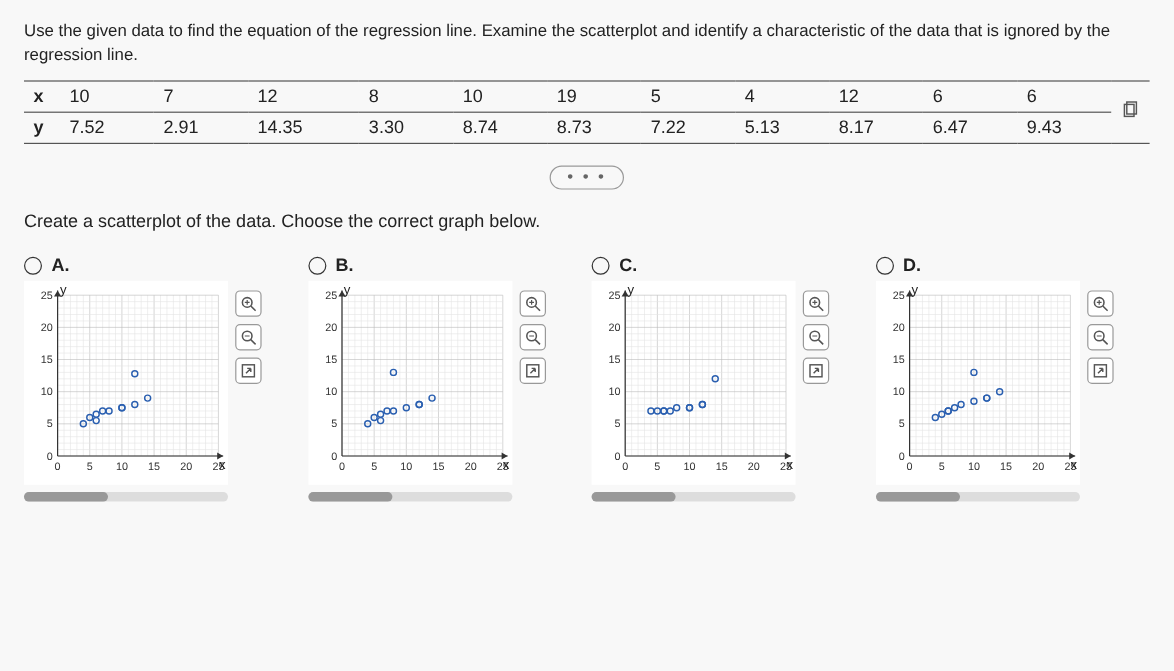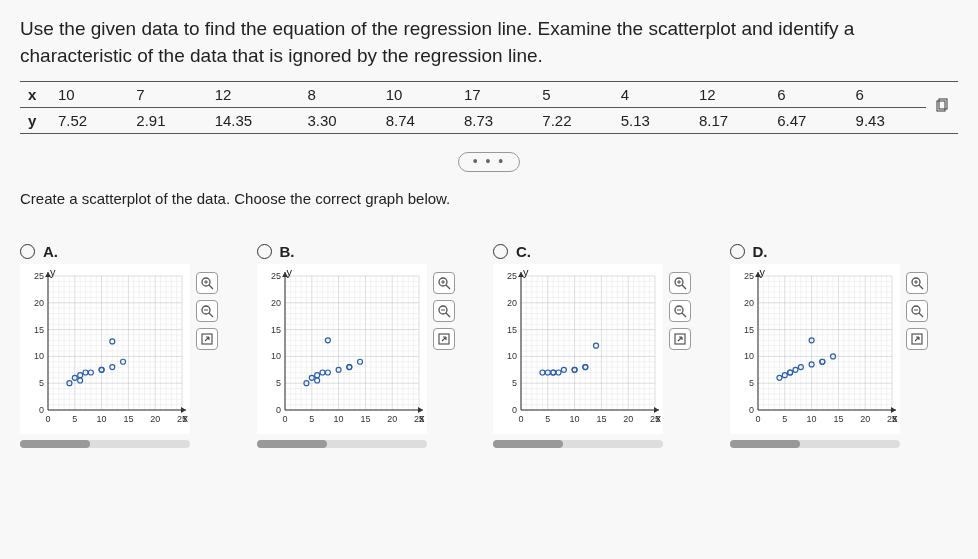--- a/index.html
+++ b/index.html
@@ -4,21 +4,21 @@
   <style>
     * { margin: 0; padding: 0; box-sizing: border-box; }
     body {
       font-family: Arial, sans-serif;
       background: #f8f8f8;
       width: 978px;
       height: 559px;
       padding: 16px 20px;
       color: #222;
     }
-    .question-text { font-size: 19px; line-height: 1.4; margin-bottom: 12px; }
+    .question-text { font-size: 14px; line-height: 1.4; margin-bottom: 12px; }
     .data-table {
       border-collapse: collapse;
       width: 100%;
       margin-bottom: 8px;
     }
     .data-table td {
       padding: 4px 8px;
       font-size: 15px;
       border-top: 1px solid #555;
       border-bottom: 1px solid #555;
@@ -29,21 +29,21 @@
     .ellipsis-row { text-align: center; margin: 18px 0; }
     .ellipsis-pill {
       display: inline-block;
       border: 1px solid #999;
       border-radius: 12px;
       padding: 0 14px 2px;
       color: #666;
       font-size: 14px;
       letter-spacing: 2px;
     }
-    .sub-question { font-size: 15px; margin: 14px 0 36px; }
+    .sub-question { font-size: 15px; margin: 14px 0 20px; }
     .options-row { display: flex; gap: 8px; }
     .option { flex: 1; }
     .opt-header { display: flex; align-items: center; gap: 8px; font-weight: bold; font-size: 15px; margin-bottom: 4px; }
     .radio {
       width: 15px; height: 15px; border: 1.5px solid #333; border-radius: 50%;
     }
     .chart-block { display: flex; gap: 6px; align-items: flex-start; }
     .chart-box {
       width: 170px;
       height: 170px;
@@ -82,21 +82,21 @@
 
 <table class="data-table">
   <tbody>
       <tr>
     <td class="rowlabel">x</td>
     <td>10</td>
     <td>7</td>
     <td>12</td>
     <td>8</td>
     <td>10</td>
-    <td>17</td>
+    <td>19</td>
     <td>5</td>
     <td>4</td>
     <td>12</td>
     <td>6</td>
     <td>6</td>
     <td class="copy-icon-cell" rowspan="2">
       <span class="copy-icon">
         <svg viewBox="0 0 16 16">
               <rect x="3" y="3" width="8" height="10" fill="none" stroke="#555" stroke-width="1.2"></rect>
               <rect x="5" y="1" width="8" height="10" fill="none" stroke="#555" stroke-width="1.2"></rect>

